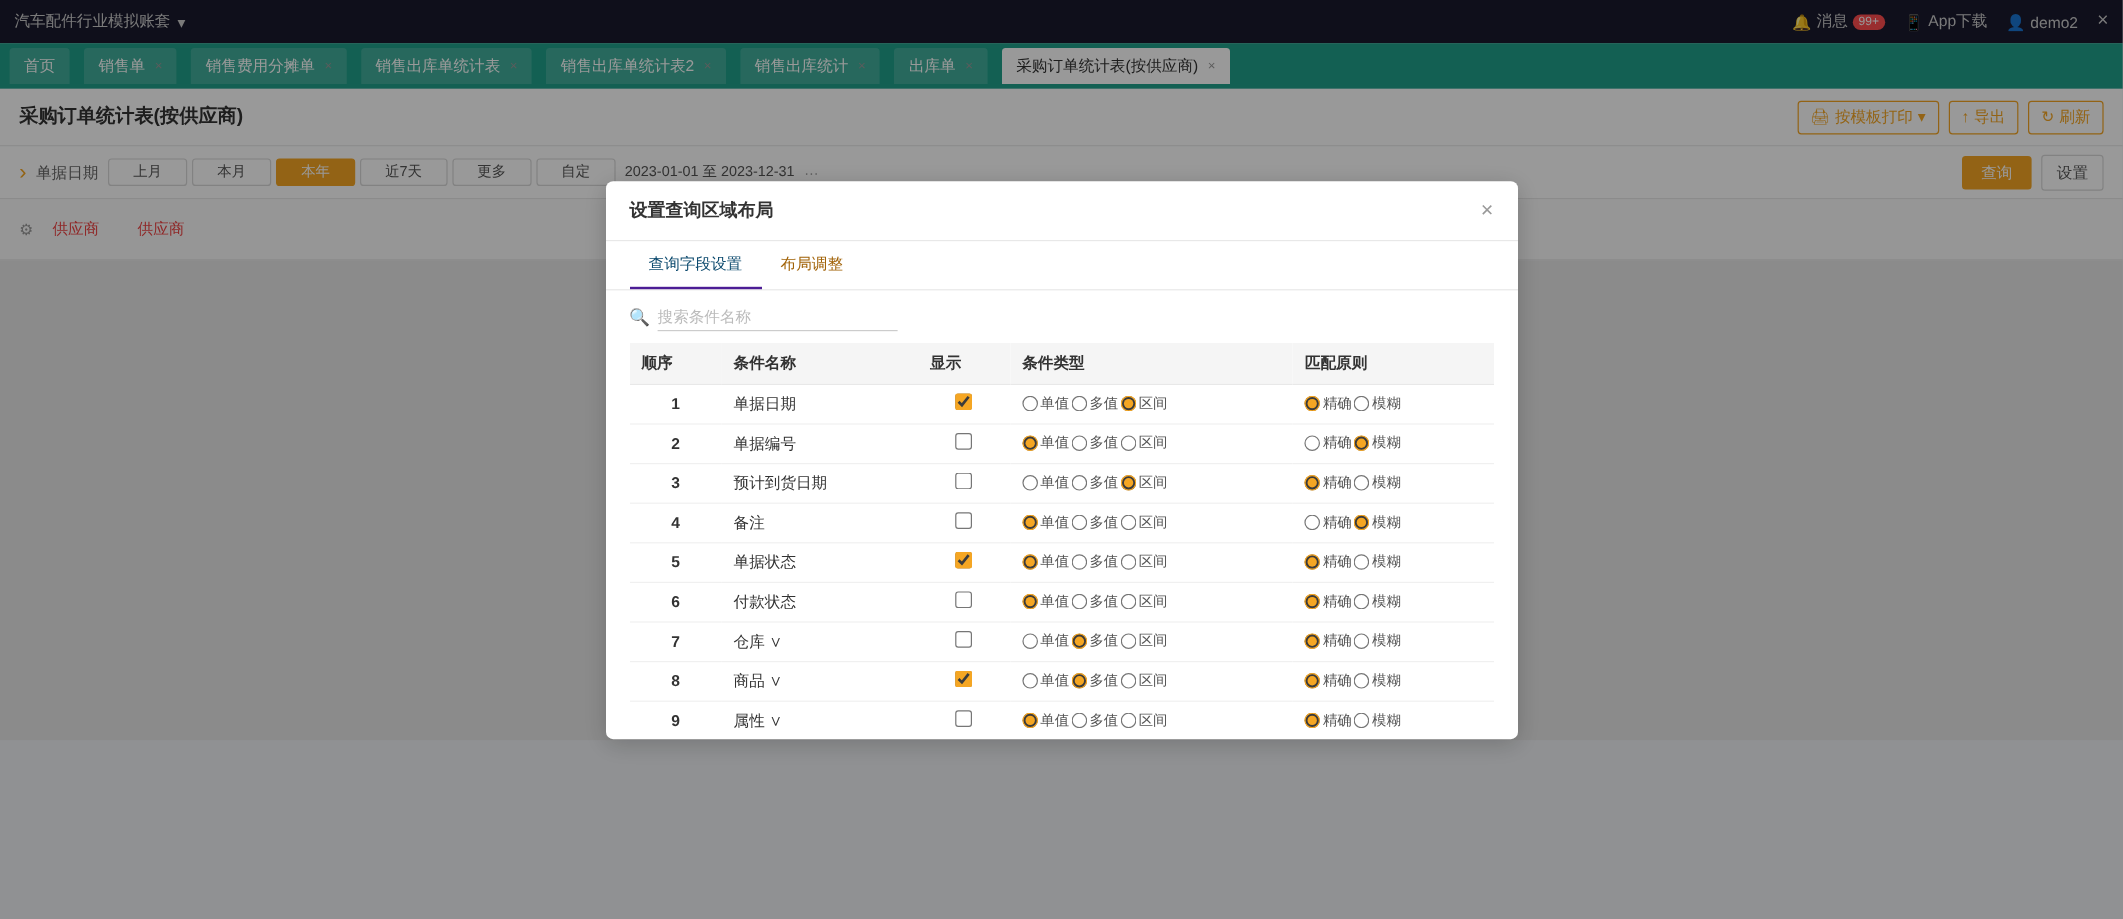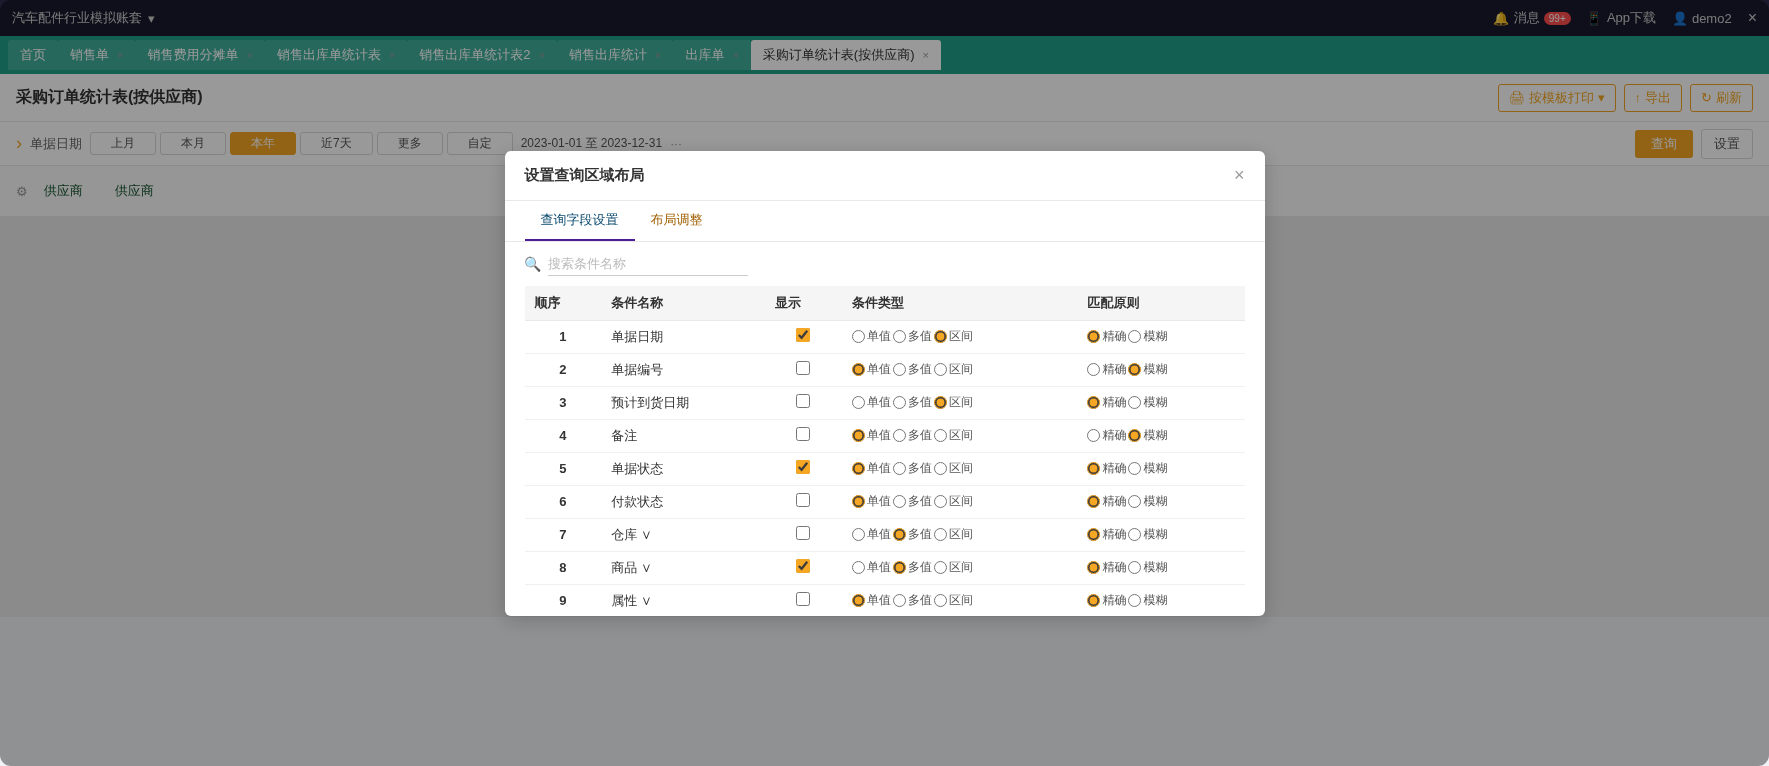--- a/index.html
+++ b/index.html
@@ -20,21 +20,21 @@
     .top-bar-right .badge { background: #ff4d4f; color: #fff; border-radius: 8px; padding: 1px 5px; font-size: 10px; }
     .close-x { color: #ccc; cursor: pointer; font-size: 16px; }
 
     
     .tab-nav {
       background: #20a08a;
       height: 38px;
       display: flex;
       align-items: center;
       padding: 0 8px;
-      gap: 0;
+      gap: 12px;
     }
     .tab-item {
       background: rgba(255,255,255,0.15);
       color: #fff;
       padding: 4px 12px;
       border-radius: 3px 3px 0 0;
       font-size: 13px;
       cursor: pointer;
       display: flex;
       align-items: center;
@@ -85,39 +85,38 @@
     .btn-query { background: #f5a623; color: #fff; border: none; padding: 5px 16px; border-radius: 3px; cursor: pointer; font-size: 13px; margin-left: auto; }
     .btn-set { background: #fff; color: #555; border: 1px solid #d9d9d9; padding: 5px 12px; border-radius: 3px; cursor: pointer; font-size: 13px; }
     .table-header-row {
       display: flex;
       align-items: center;
       padding: 8px 16px;
       border-bottom: 1px solid #e8e8e8;
       background: #fafafa;
     }
     .gear-icon { color: #999; cursor: pointer; }
-    .col-header { font-weight: 500; color: #14532d; padding: 8px 16px; }
+    .col-header { font-weight: 500; color: #ef4444; padding: 8px 16px; }
 
     
     .main-content {
       background: #e8e8e8;
       min-height: 400px;
       position: relative;
     }
 
     
     .modal-overlay {
       position: fixed;
       top: 0; left: 0; right: 0; bottom: 0;
       background: rgba(0,0,0,0.4);
       display: flex;
       align-items: center;
       justify-content: center;
       z-index: 1000;
-      border-radius: 11px;
     }
     .modal {
       background: #fff;
       border-radius: 6px;
       width: 760px;
       max-height: 700px;
       box-shadow: 0 4px 20px rgba(0,0,0,0.2);
       display: flex;
       flex-direction: column;
     }

